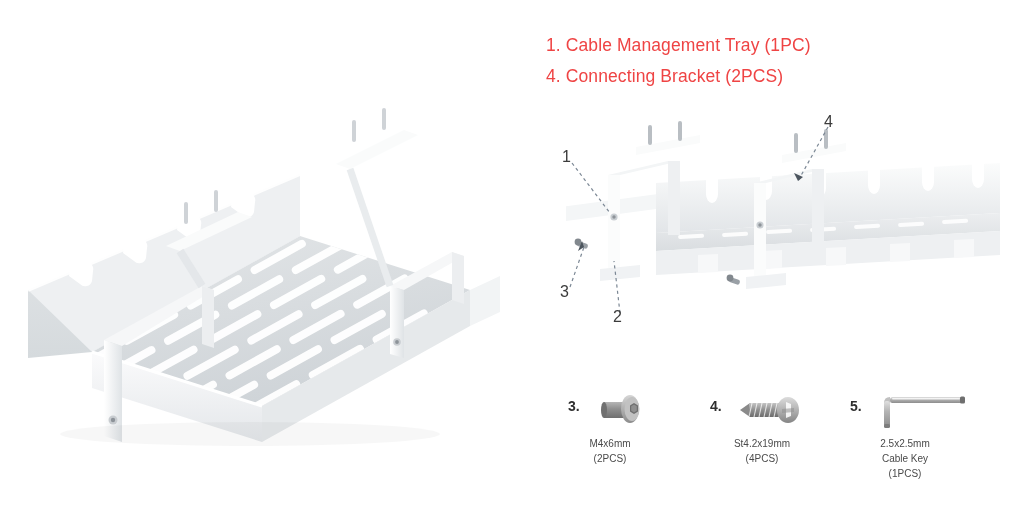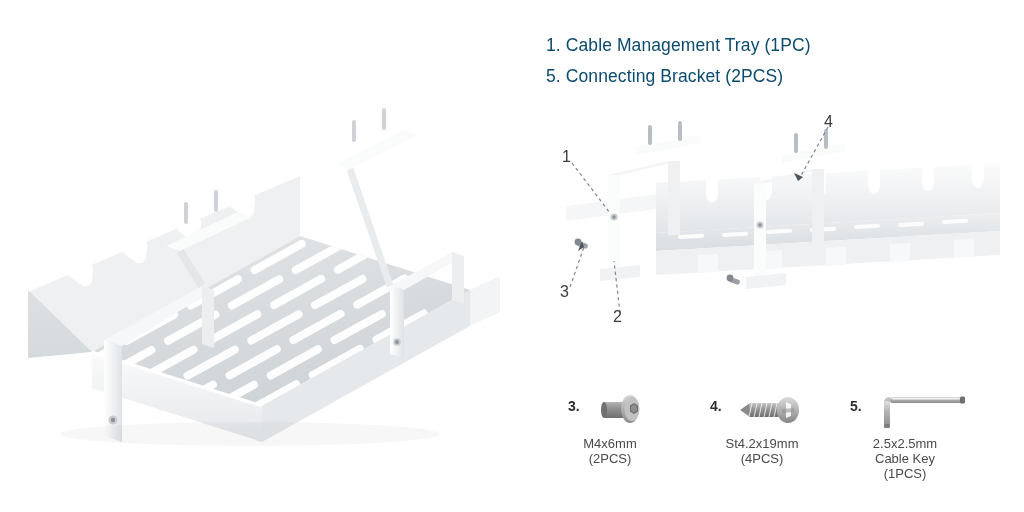--- a/index.html
+++ b/index.html
@@ -13,21 +13,21 @@
     position:relative;
   }
   .sheet{position:absolute;inset:0;}
 
   
   .partslist{
     position:absolute;left:546px;top:30px;width:420px;
   }
   .partslist .line{
     font-size:17.5px;
-    color:#0c4a6e;
+    color:#ef4444;
     letter-spacing:.1px;
     line-height:31px;
     white-space:nowrap;
   }
 
   
   .stage{position:absolute;}
   .stage svg{display:block;overflow:visible;}
 
   
@@ -42,32 +42,32 @@
   .hwrow{position:absolute;left:560px;top:388px;width:448px;height:118px;}
   .hwitem{position:absolute;top:0;}
   .hwnum{
     position:absolute;top:10px;left:0;
     font-size:14px;font-weight:bold;color:#2e2e2e;
   }
   .hwart{position:absolute;top:0;left:26px;}
   .hwcap{
     position:absolute;top:48px;left:0;width:150px;
     text-align:center;
-    font-size:13px;line-height:15px;color:#4a4a4a;
+    font-size:10px;line-height:15px;color:#4a4a4a;
     white-space:nowrap;
   }
 </style>
 </head>
 <body>
 
 <div class="sheet">
 
   <div class="partslist">
     <div class="line">1. Cable Management Tray (1PC)</div>
-    <div class="line">5. Connecting Bracket (2PCS)</div>
+    <div class="line">4. Connecting Bracket (2PCS)</div>
   </div>
 
   <div class="stage" style="left:0px;top:90px;width:520px;height:360px;">
     <svg width="520" height="360" viewBox="0 0 520 360">
       <defs>
         <linearGradient id="gInner" x1="0" y1="0" x2="0.35" y2="1">
           <stop offset="0" stop-color="#e2e5e7"></stop>
           <stop offset="1" stop-color="#cfd4d8"></stop>
         </linearGradient>
         <linearGradient id="gWallOut" x1="0" y1="0" x2="0" y2="1">

